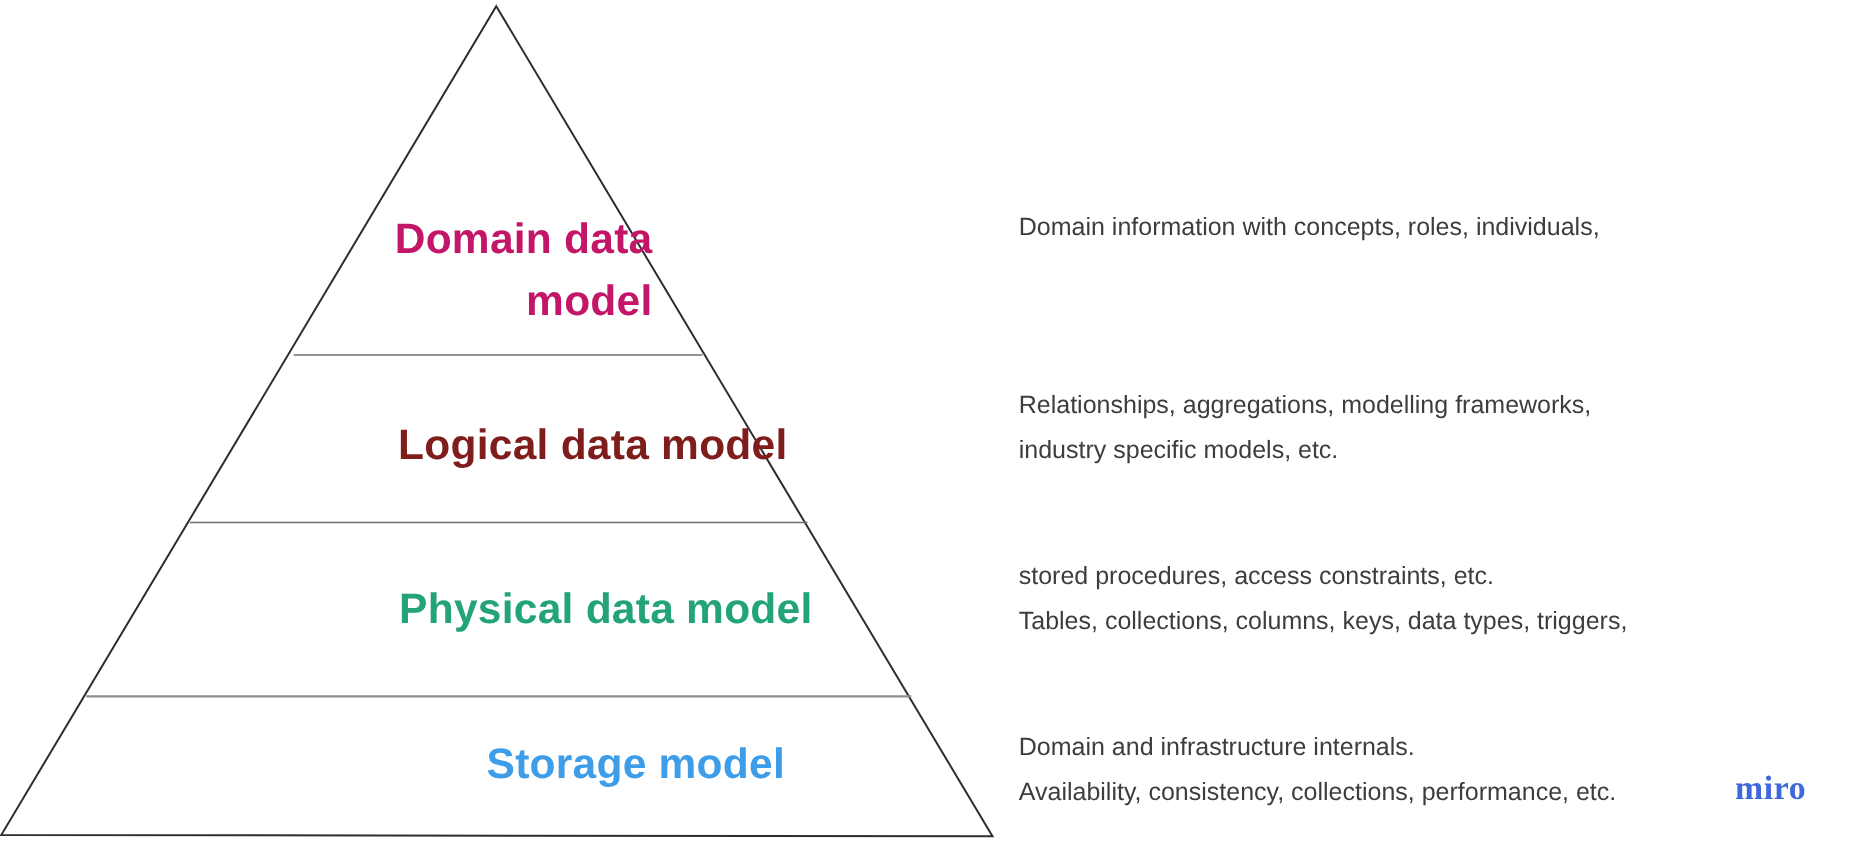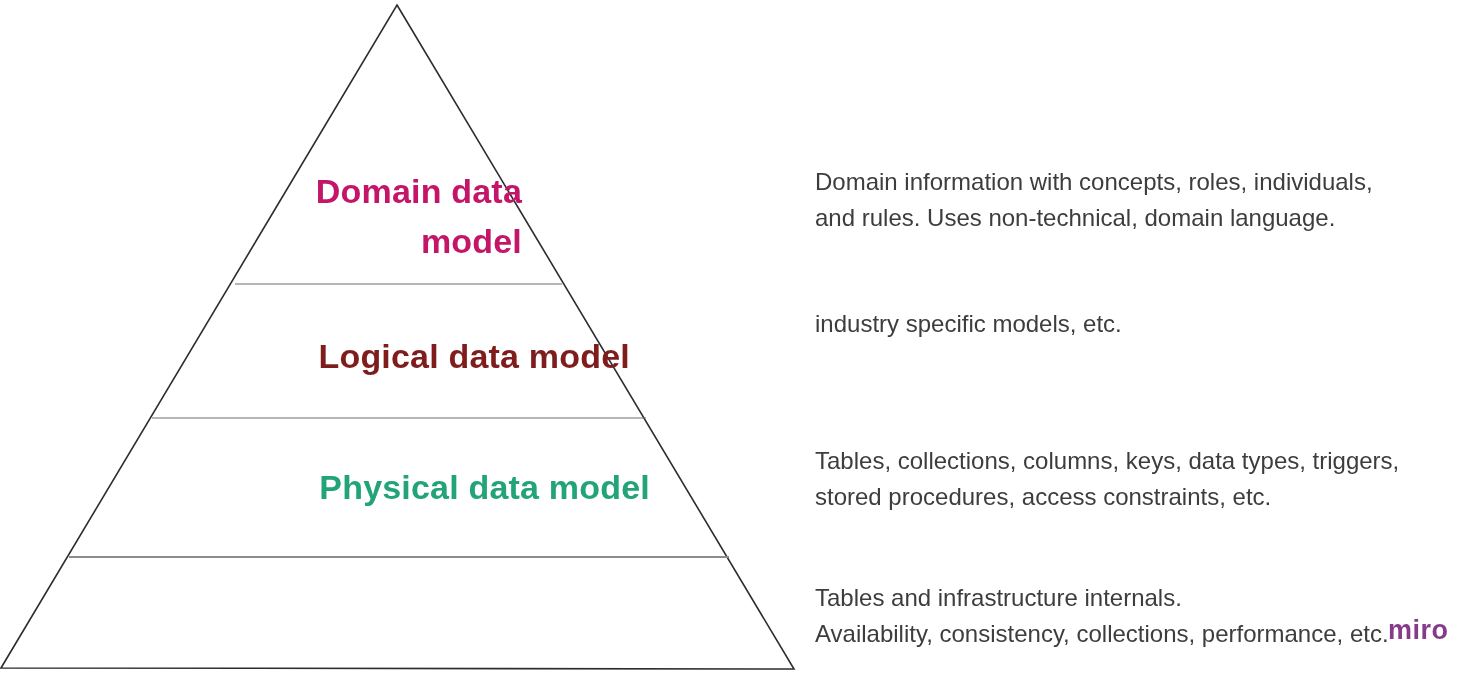--- a/index.html
+++ b/index.html
@@ -24,21 +24,21 @@
   }
   .level-label.domain   { left: 397px; top: 166px; width: 250px; line-height: 50px; }
   .level-label.logical  { left: 400px; top: 336px; width: 460px; line-height: 40px; }
   .level-label.physical { left: 420px; top: 467px; width: 460px; line-height: 40px; }
   .level-label.storage  { left: 398px; top: 591px; width: 460px; line-height: 40px; }
 
   .descriptions { position: absolute; left: 815px; top: 0; width: 664px; z-index: 2; }
   .desc-block {
     position: absolute; left: 0; width: 664px;
     color: #3d3d3d;
-    font-size: 24px;
+    font-size: 20px;
     line-height: 36px;
     font-weight: 400;
   }
   .desc-block .desc-line { white-space: nowrap; }
   .desc-block.d1 { top: 164px; }
   .desc-block.d2 { top: 306px; }
   .desc-block.d3 { top: 443px; }
   .desc-block.d4 { top: 580px; }
 
   .watermark {
@@ -63,39 +63,40 @@
     <line x1="152" y1="418" x2="646" y2="418" stroke="#6e6e6e" stroke-width="1.2"></line>
     <line x1="69" y1="557" x2="729" y2="557" stroke="#8c8c8c" stroke-width="1.8"></line>
   </svg>
 
   <div class="level-label domain" style="color: rgb(196, 22, 105);">Domain data model</div>
 
   <div class="level-label logical" style="color: #7f1d1d;">Logical data model</div>
 
   <div class="level-label physical" style="color: rgb(34, 163, 120);">Physical data model</div>
 
+  <div class="level-label storage" style="color: rgb(62, 157, 233);">Storage model</div>
 
   <div class="descriptions">
 
     <div class="desc-block d1">
       <div class="desc-line">Domain information with concepts, roles, individuals,</div>
-      <div class="desc-line">and rules. Uses non-technical, domain language.</div>
     </div>
 
     <div class="desc-block d2">
+      <div class="desc-line">Relationships, aggregations, modelling frameworks,</div>
       <div class="desc-line">industry specific models, etc.</div>
     </div>
 
     <div class="desc-block d3">
+      <div class="desc-line">stored procedures, access constraints, etc.</div>
       <div class="desc-line">Tables, collections, columns, keys, data types, triggers,</div>
-      <div class="desc-line">stored procedures, access constraints, etc.</div>
     </div>
 
     <div class="desc-block d4">
-      <div class="desc-line">Tables and infrastructure internals.</div>
+      <div class="desc-line">Domain and infrastructure internals.</div>
       <div class="desc-line">Availability, consistency, collections, performance, etc.</div>
     </div>
 
   </div>
 
-  <div class="watermark" style="color: #701a75;">miro</div>
+  <div class="watermark" style="color: #1d4ed8; font-family: Liberation Serif, serif;">miro</div>
 
 </div>
 
 </body></html>

